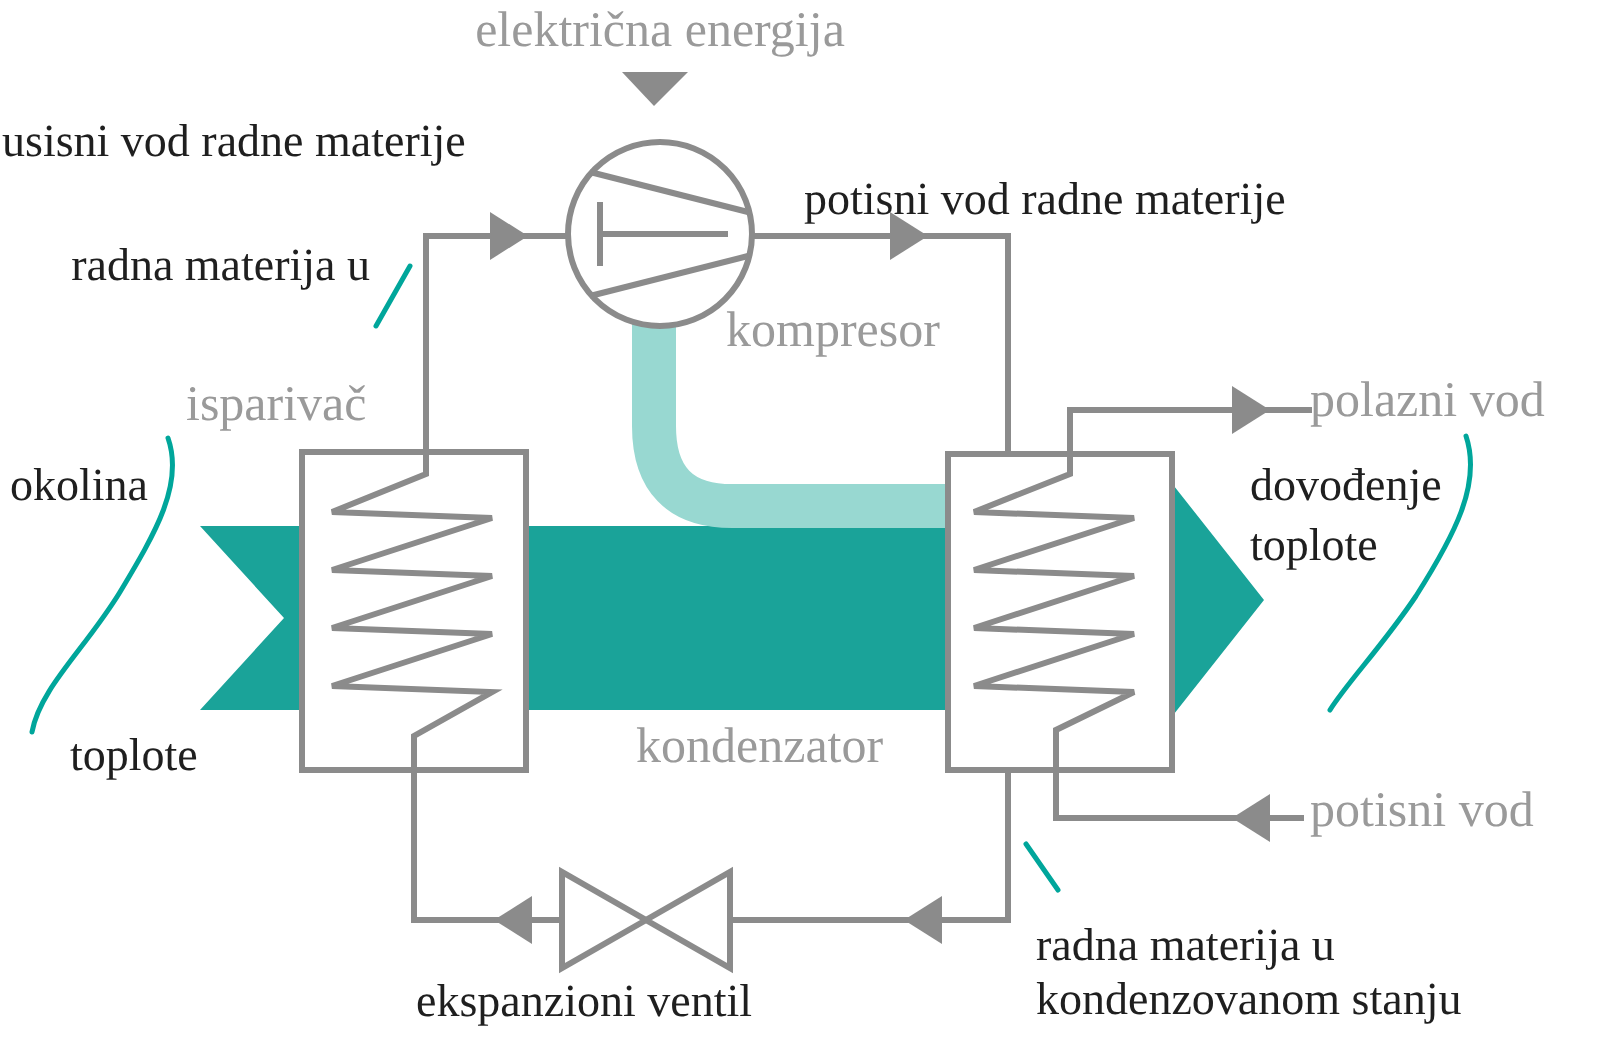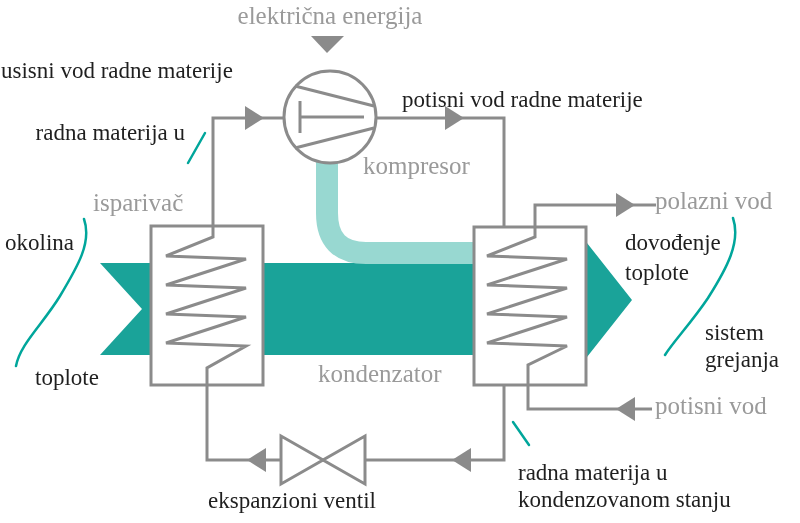--- a/index.html
+++ b/index.html
@@ -93,24 +93,20 @@
 
   <div class="label gray" style="left:655px;top:186px;">polazni vod</div>
 
   <div class="label" style="left:5px;top:229px;">okolina</div>
 
   <div class="label lh30" style="left:625px;top:228px;">
     <div>dovođenje</div>
     <div>toplote</div>
   </div>
 
-  <div class="label" style="left:705px;top:319px;">
-    <div>sistem</div>
-    <div>grejanja</div>
-  </div>
 
   <div class="label gray" style="left:318px;top:359px;">kondenzator</div>
 
   <div class="label lh30" style="left:35px;top:363px;">
     <div>toplote</div>
   </div>
 
   <div class="label gray" style="left:655px;top:391px;">potisni vod</div>
 
   <div class="label" style="left:518px;top:459px;">

